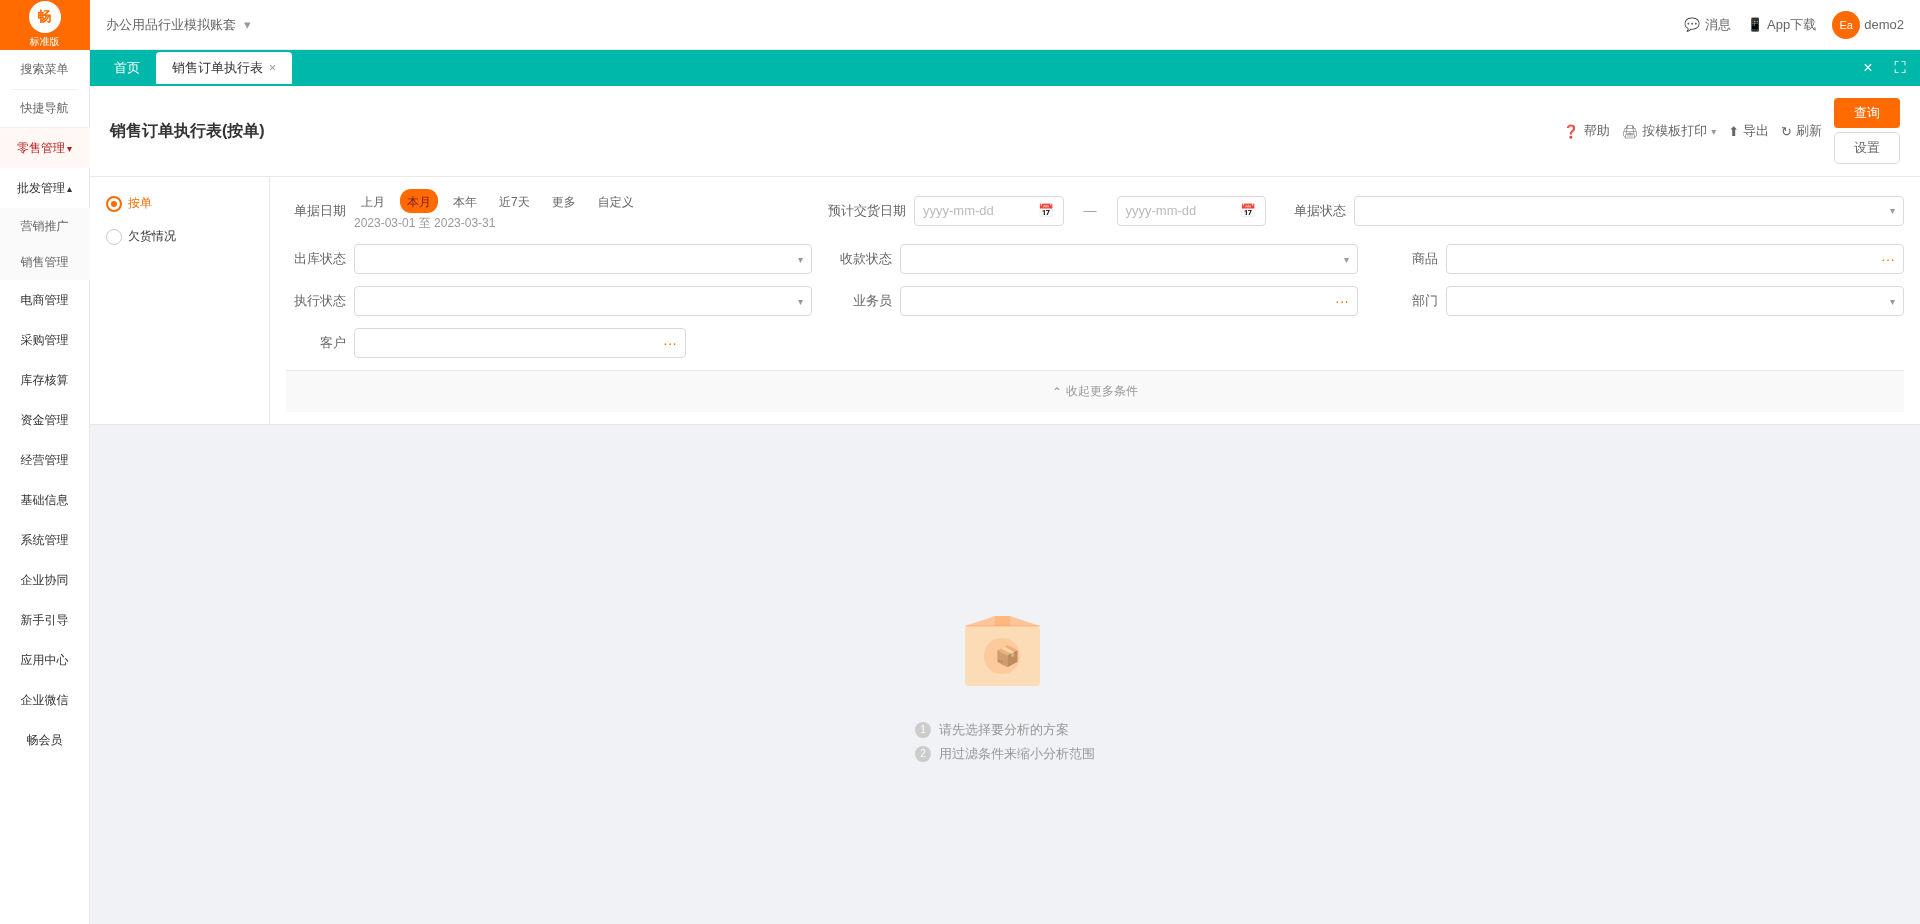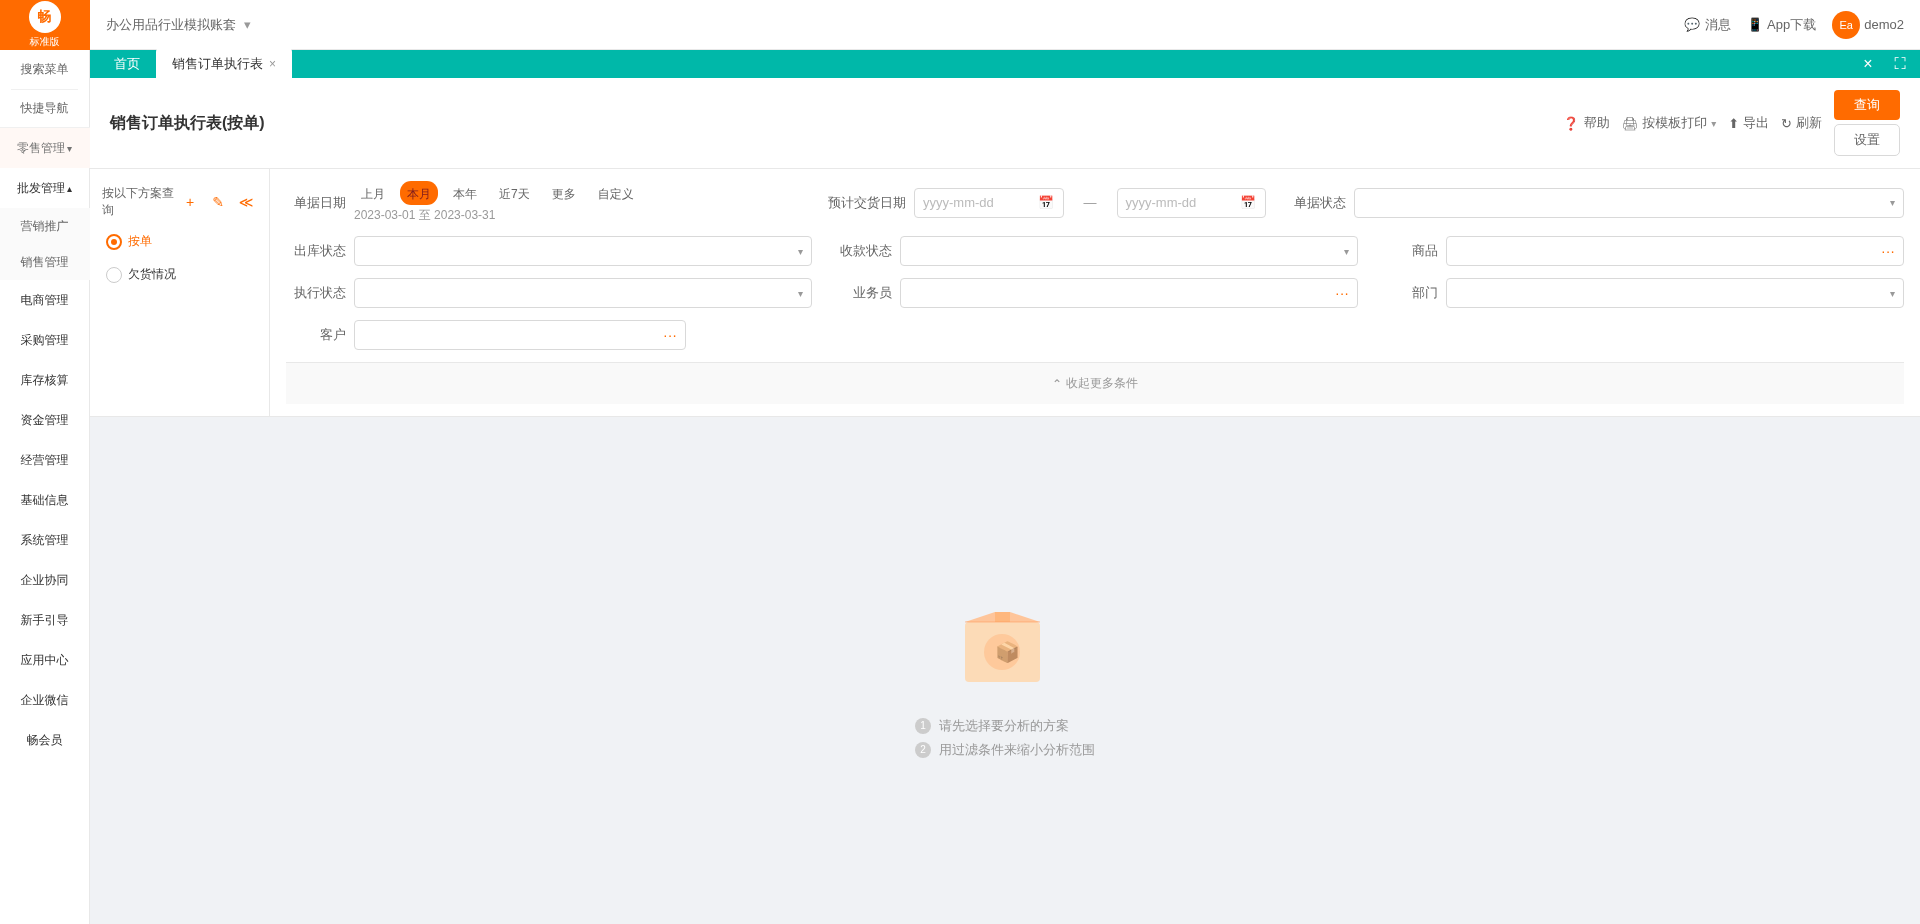--- a/index.html
+++ b/index.html
@@ -9,36 +9,36 @@
     .sidebar { width: 90px; background: #fff; border-right: 1px solid #e8e8e8; display: flex; flex-direction: column; align-items: center; padding-top: 0; }
     .sidebar-logo { width: 90px; height: 50px; background: #ff6b00; display: flex; flex-direction: column; align-items: center; justify-content: center; }
     .sidebar-logo-icon { width: 32px; height: 32px; background: #fff; border-radius: 50%; display: flex; align-items: center; justify-content: center; margin-bottom: 2px; }
     .sidebar-logo-icon span { color: #ff6b00; font-size: 14px; font-weight: bold; }
     .sidebar-logo-label { color: #fff; font-size: 10px; }
     .sidebar-search { width: 67px; height: 40px; display: flex; align-items: center; justify-content: center; cursor: pointer; color: #666; font-size: 12px; border-bottom: 1px solid #f0f0f0; }
     .sidebar-nav { width: 90px; height: 38px; display: flex; align-items: center; justify-content: center; cursor: pointer; color: #666; font-size: 12px; border-bottom: 1px solid #f0f0f0; }
     .sidebar-item { width: 90px; height: 40px; display: flex; align-items: center; justify-content: center; cursor: pointer; color: #333; font-size: 12px; position: relative; }
     .sidebar-item.has-sub { color: #333; }
     .sidebar-item .arrow { font-size: 10px; margin-left: 2px; }
-    .sidebar-item.sub-open { background: #fff8f5; color: #737373; }
+    .sidebar-item.sub-open { background: #fff8f5; color: #b91c1c; }
     .sidebar-sub { background: #fafafa; }
     .sidebar-sub-item { width: 90px; height: 36px; display: flex; align-items: center; justify-content: center; font-size: 12px; color: #666; cursor: pointer; }
 
     
     .main { flex: 1; display: flex; flex-direction: column; overflow: hidden; }
 
     
     .header { height: 50px; background: #fff; border-bottom: 1px solid #e8e8e8; display: flex; align-items: center; padding: 0 16px; justify-content: space-between; }
     .header-left { display: flex; align-items: center; gap: 8px; color: #666; font-size: 13px; }
     .header-right { display: flex; align-items: center; gap: 16px; color: #666; font-size: 13px; }
     .header-right-item { display: flex; align-items: center; gap: 4px; cursor: pointer; }
     .avatar { width: 28px; height: 28px; border-radius: 50%; background: #ff6b00; display: flex; align-items: center; justify-content: center; color: #fff; font-size: 11px; }
 
     
-    .tabbar { height: 28px; background: #00b8a9; display: flex; align-items: center; padding: 0 8px; }
+    .tabbar { height: 36px; background: #00b8a9; display: flex; align-items: center; padding: 0 8px; }
     .tab { height: 32px; padding: 0 16px; display: flex; align-items: center; border-radius: 4px 4px 0 0; cursor: pointer; font-size: 13px; gap: 6px; }
     .tab.home { color: #fff; background: transparent; }
     .tab.active { background: #fff; color: #333; }
     .tab-close { font-size: 12px; color: #999; cursor: pointer; }
     .tab-actions { margin-left: auto; display: flex; gap: 8px; }
     .tab-action { color: #fff; font-size: 16px; cursor: pointer; width: 24px; height: 24px; display: flex; align-items: center; justify-content: center; }
 
     
     .page { flex: 1; background: #f0f2f5; overflow: auto; display: flex; flex-direction: column; }
     .page-header { background: #fff; padding: 12px 20px; display: flex; align-items: center; justify-content: space-between; border-bottom: 1px solid #e8e8e8; }
@@ -227,28 +227,20 @@
         <div style="display:flex; flex-direction:column; gap:4px;">
           <button class="btn-query">查询</button>
           <button class="btn-settings">设置</button>
         </div>
       </div>
     </div>
 
     <div class="top-filter">
 
       <div class="scheme-side">
-        <div class="scheme-header">
-          <span style="font-size:12px;color:#666;">按以下方案查询</span>
-          <div style="display:flex; gap:6px; align-items:center;">
-            <div class="icon-btn">+</div>
-            <div class="icon-btn">✎</div>
-            <div class="icon-btn">≪</div>
-          </div>
-        </div>
         <div class="scheme-item active">
           <div class="circle-icon">
             <div class="dot"></div>
           </div>
           <span>按单</span>
         </div>
         <div class="scheme-item">
           <span style="width:16px;height:16px;border-radius:50%;border:1px solid #ccc;display:inline-block;flex-shrink:0;"></span>
           <span>欠货情况</span>
         </div>

